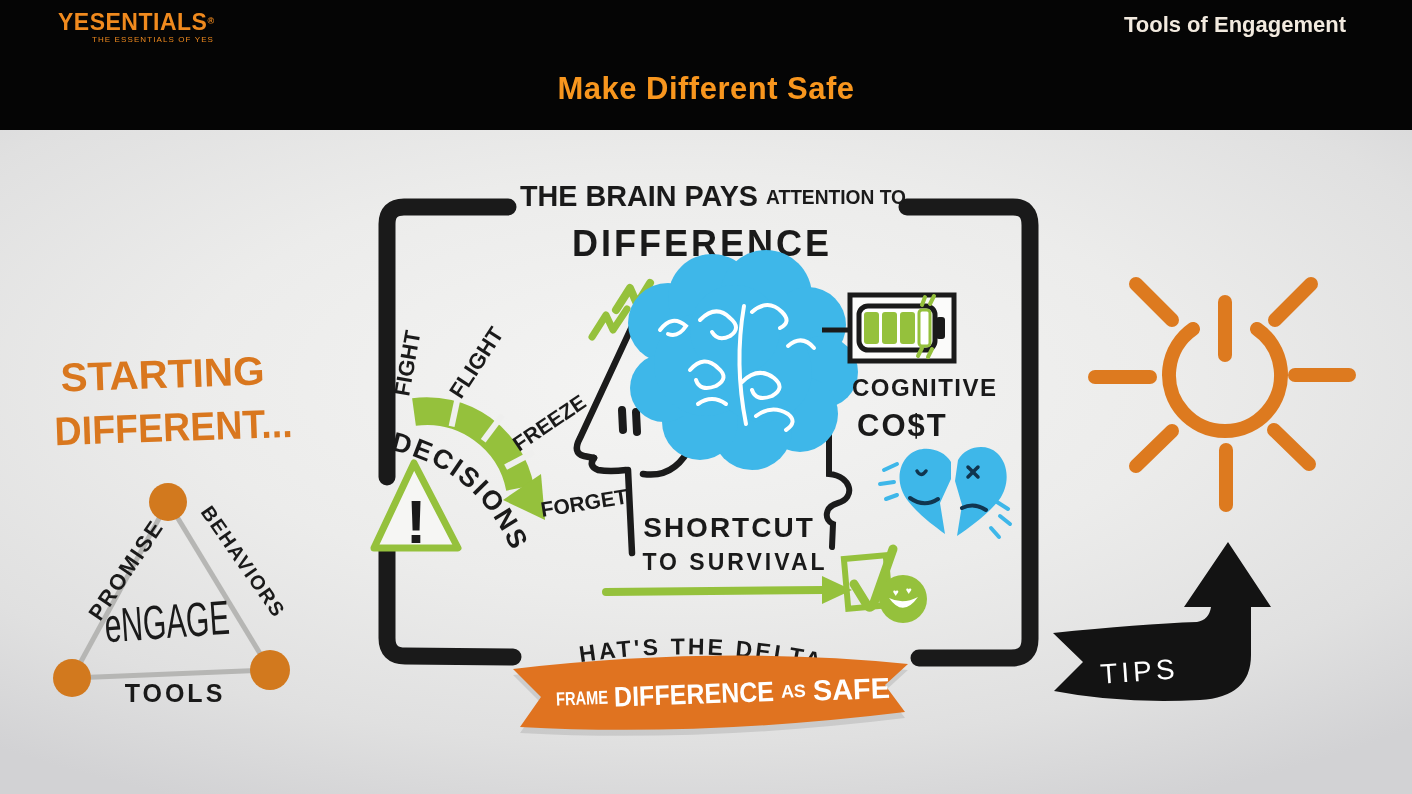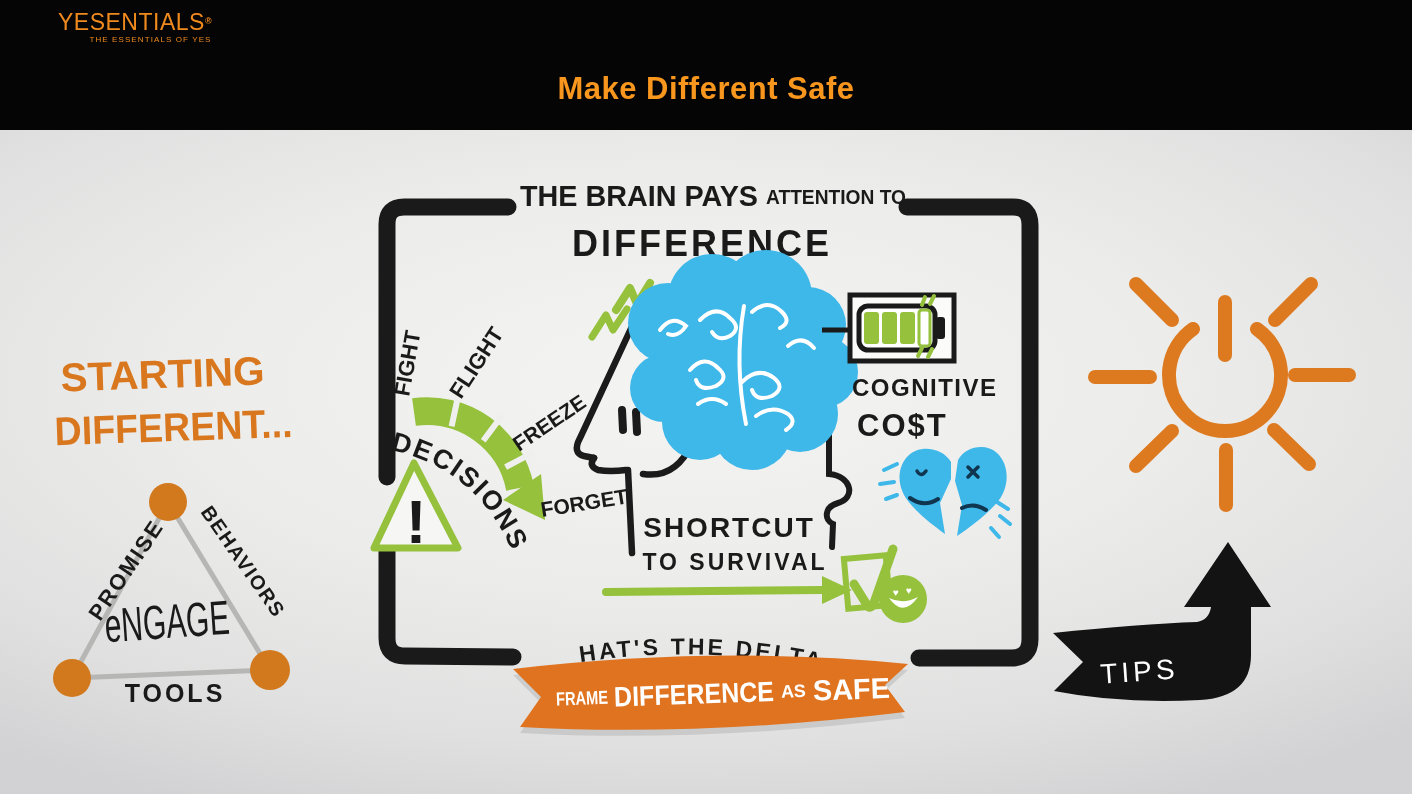--- a/index.html
+++ b/index.html
@@ -1,21 +1,21 @@
 <!DOCTYPE html>
 <html><head>
 <meta charset="utf-8">
 <style>
   html,body{margin:0;padding:0;width:1412px;height:794px;overflow:hidden;
     font-family:"Liberation Sans","DejaVu Sans",sans-serif;background:#000;}
   .slide{position:relative;width:1412px;height:794px;}
   
   .header{position:absolute;left:0;top:0;width:1412px;height:130px;background:#050505;}
   .logo-block{position:absolute;left:58px;top:9px;color:#F08A1E;}
-  .logo-main{font-size:23px;font-weight:normal;letter-spacing:.5px;}
+  .logo-main{font-size:23px;font-weight:bold;letter-spacing:.5px;}
   .logo-reg{font-size:9px;vertical-align:super;font-weight:bold;}
   .logo-tagline{font-size:8px;font-weight:normal;letter-spacing:1.1px;text-align:right;margin-top:-1px;color:#F08A1E;}
   .course-title{position:absolute;right:66px;top:12px;font-size:22px;font-weight:bold;color:#F2EADF;}
   .slide-title{position:absolute;left:0;top:71px;width:100%;text-align:center;
     font-size:31px;font-weight:bold;color:#F8961E;letter-spacing:.5px;}
   
   .stage{position:absolute;left:0;top:130px;width:1412px;height:664px;
     background:radial-gradient(ellipse 78% 70% at 48% 38%, #f4f4f3 0%, #ececeb 45%, #e0e0e0 78%, #d2d2d4 100%);}
   svg.art{position:absolute;left:0;top:0;width:1412px;height:794px;pointer-events:none;}
   svg text{font-family:"Liberation Sans","DejaVu Sans",sans-serif;}
@@ -23,20 +23,21 @@
 </head>
 <body>
 
 <div class="slide">
 
   <div class="header">
     <div class="logo-block">
       <span class="logo-main">YESENTIALS</span><span class="logo-reg">®</span>
       <div class="logo-tagline">THE ESSENTIALS OF YES</div>
     </div>
+    <div class="course-title">Tools of Engagement</div>
     <div class="slide-title">Make Different Safe</div>
   </div>
 
   <div class="stage"></div>
 
   <svg class="art" viewBox="0 0 1412 794">
     <defs>
       <path id="decisions-path" d="M 390 450 Q 478 468 514 556" fill="none"></path>
       <path id="delta-path" d="M 570 664 Q 700 642 825 670" fill="none"></path>
     </defs>

